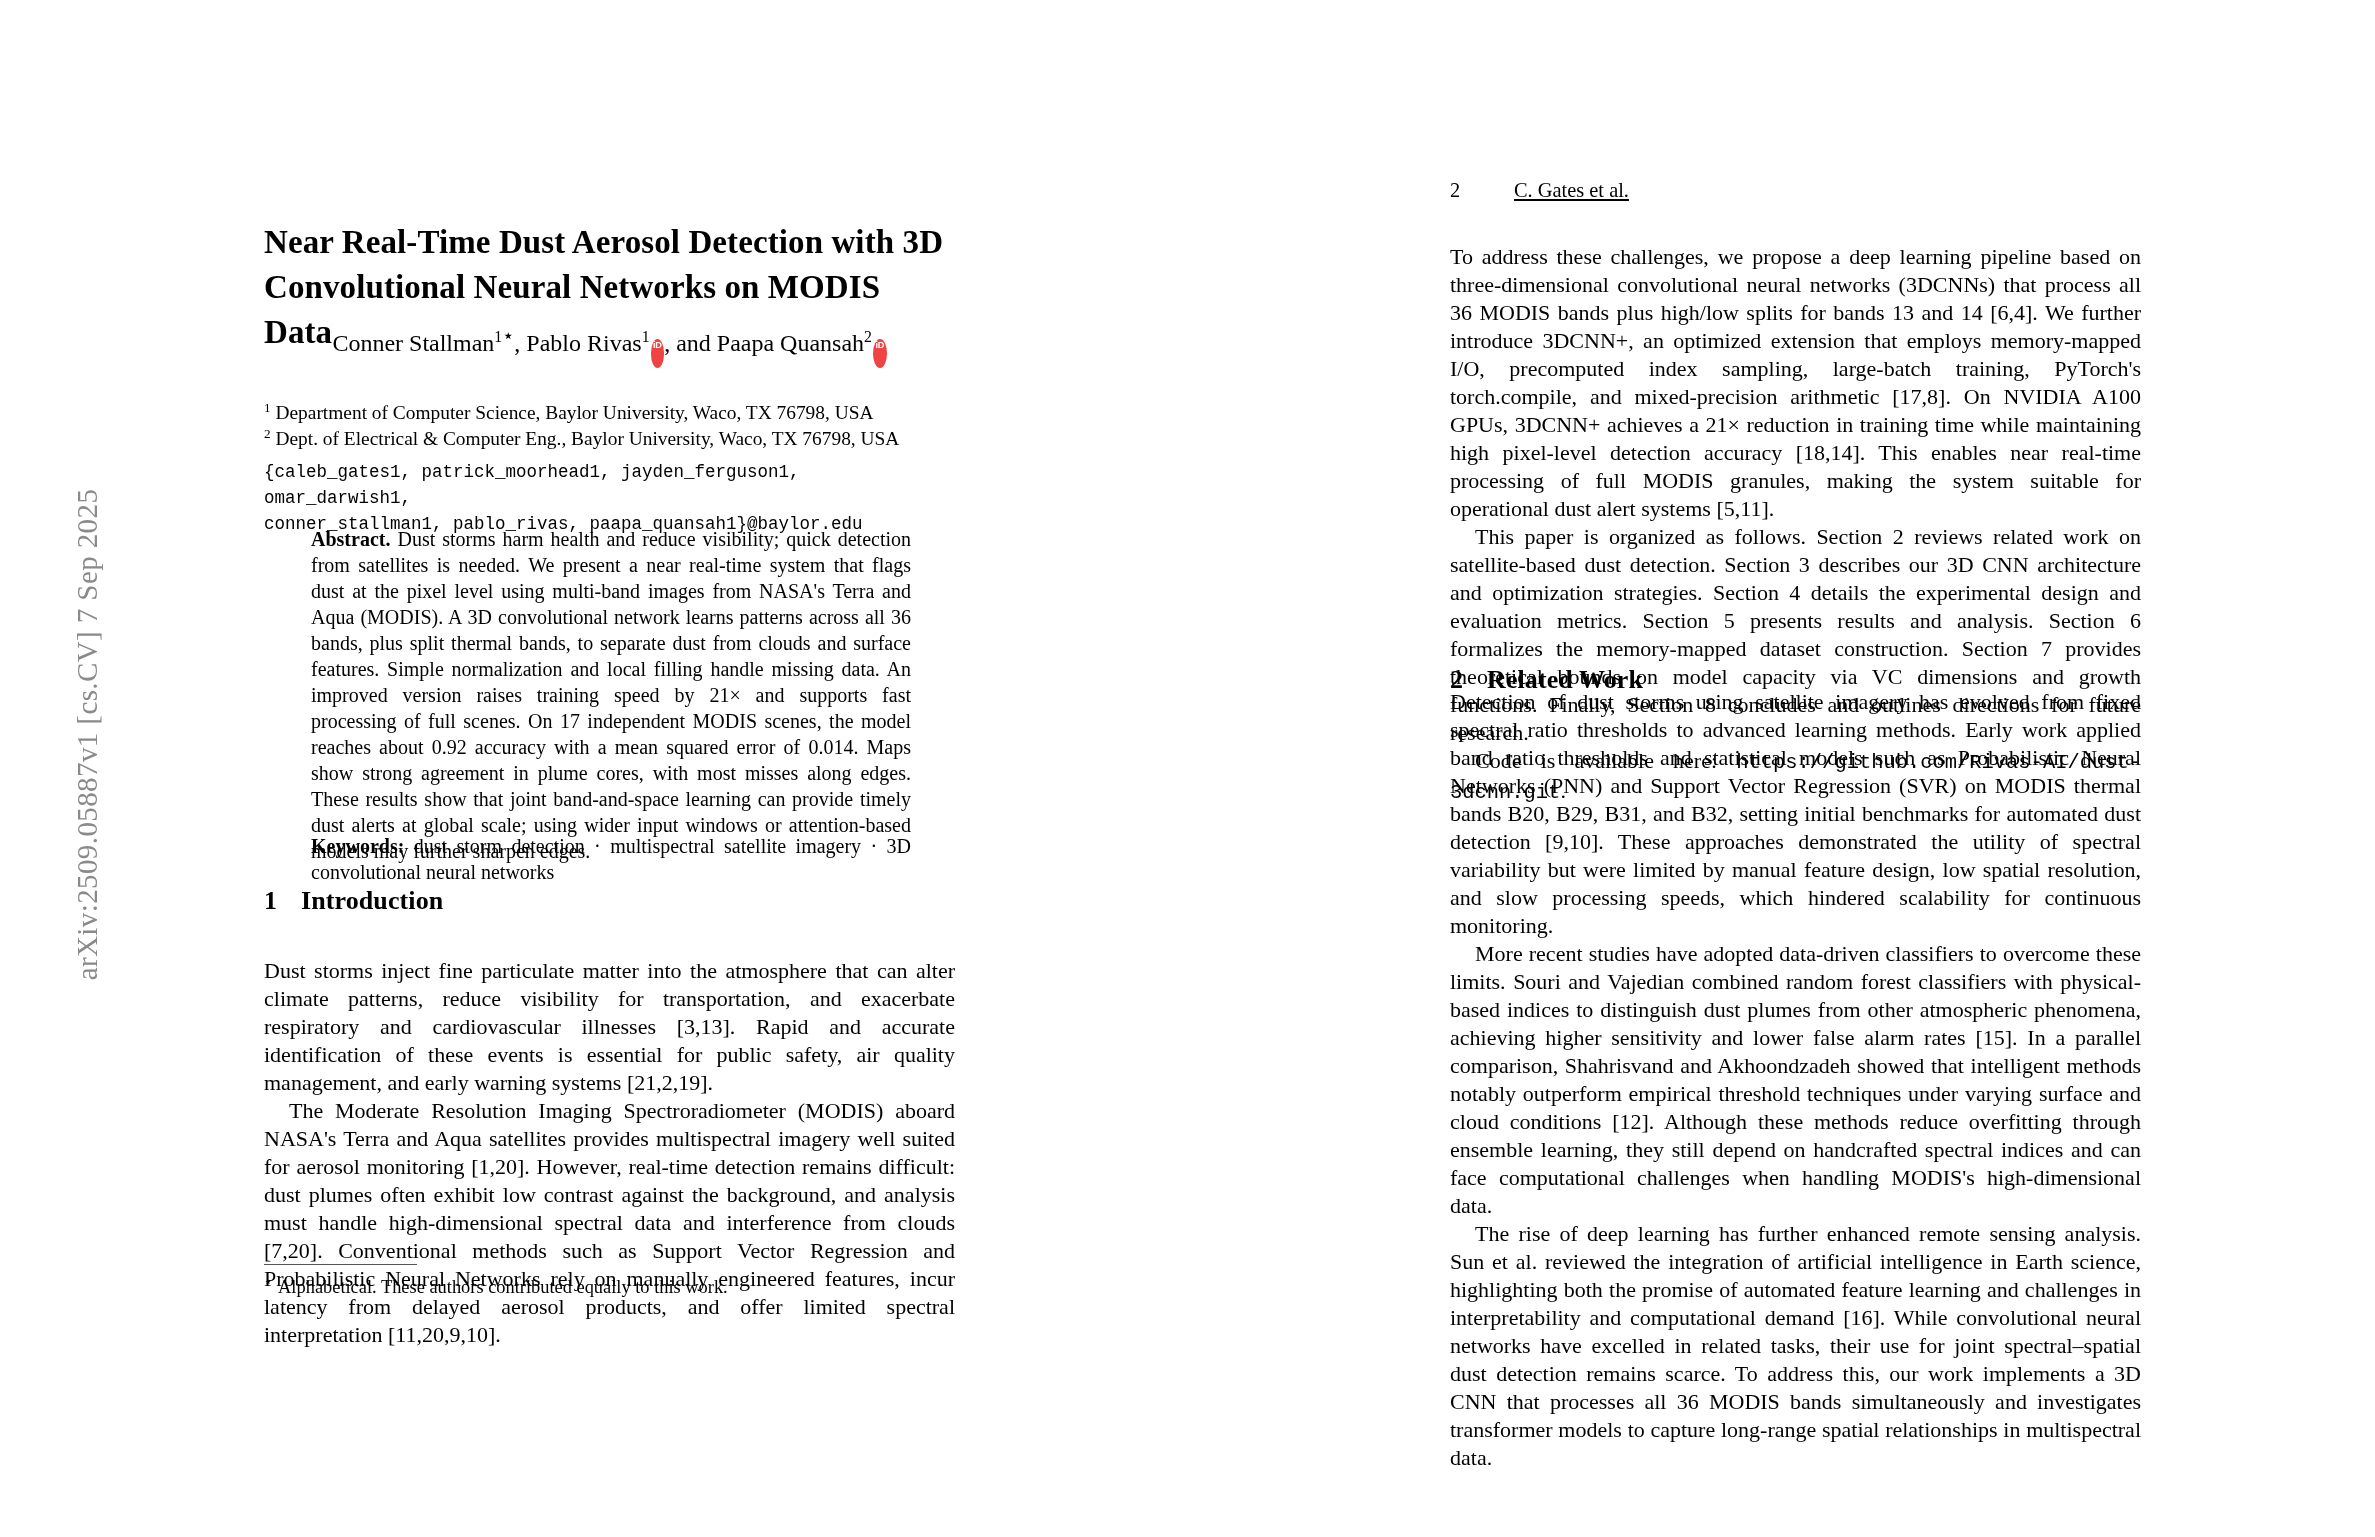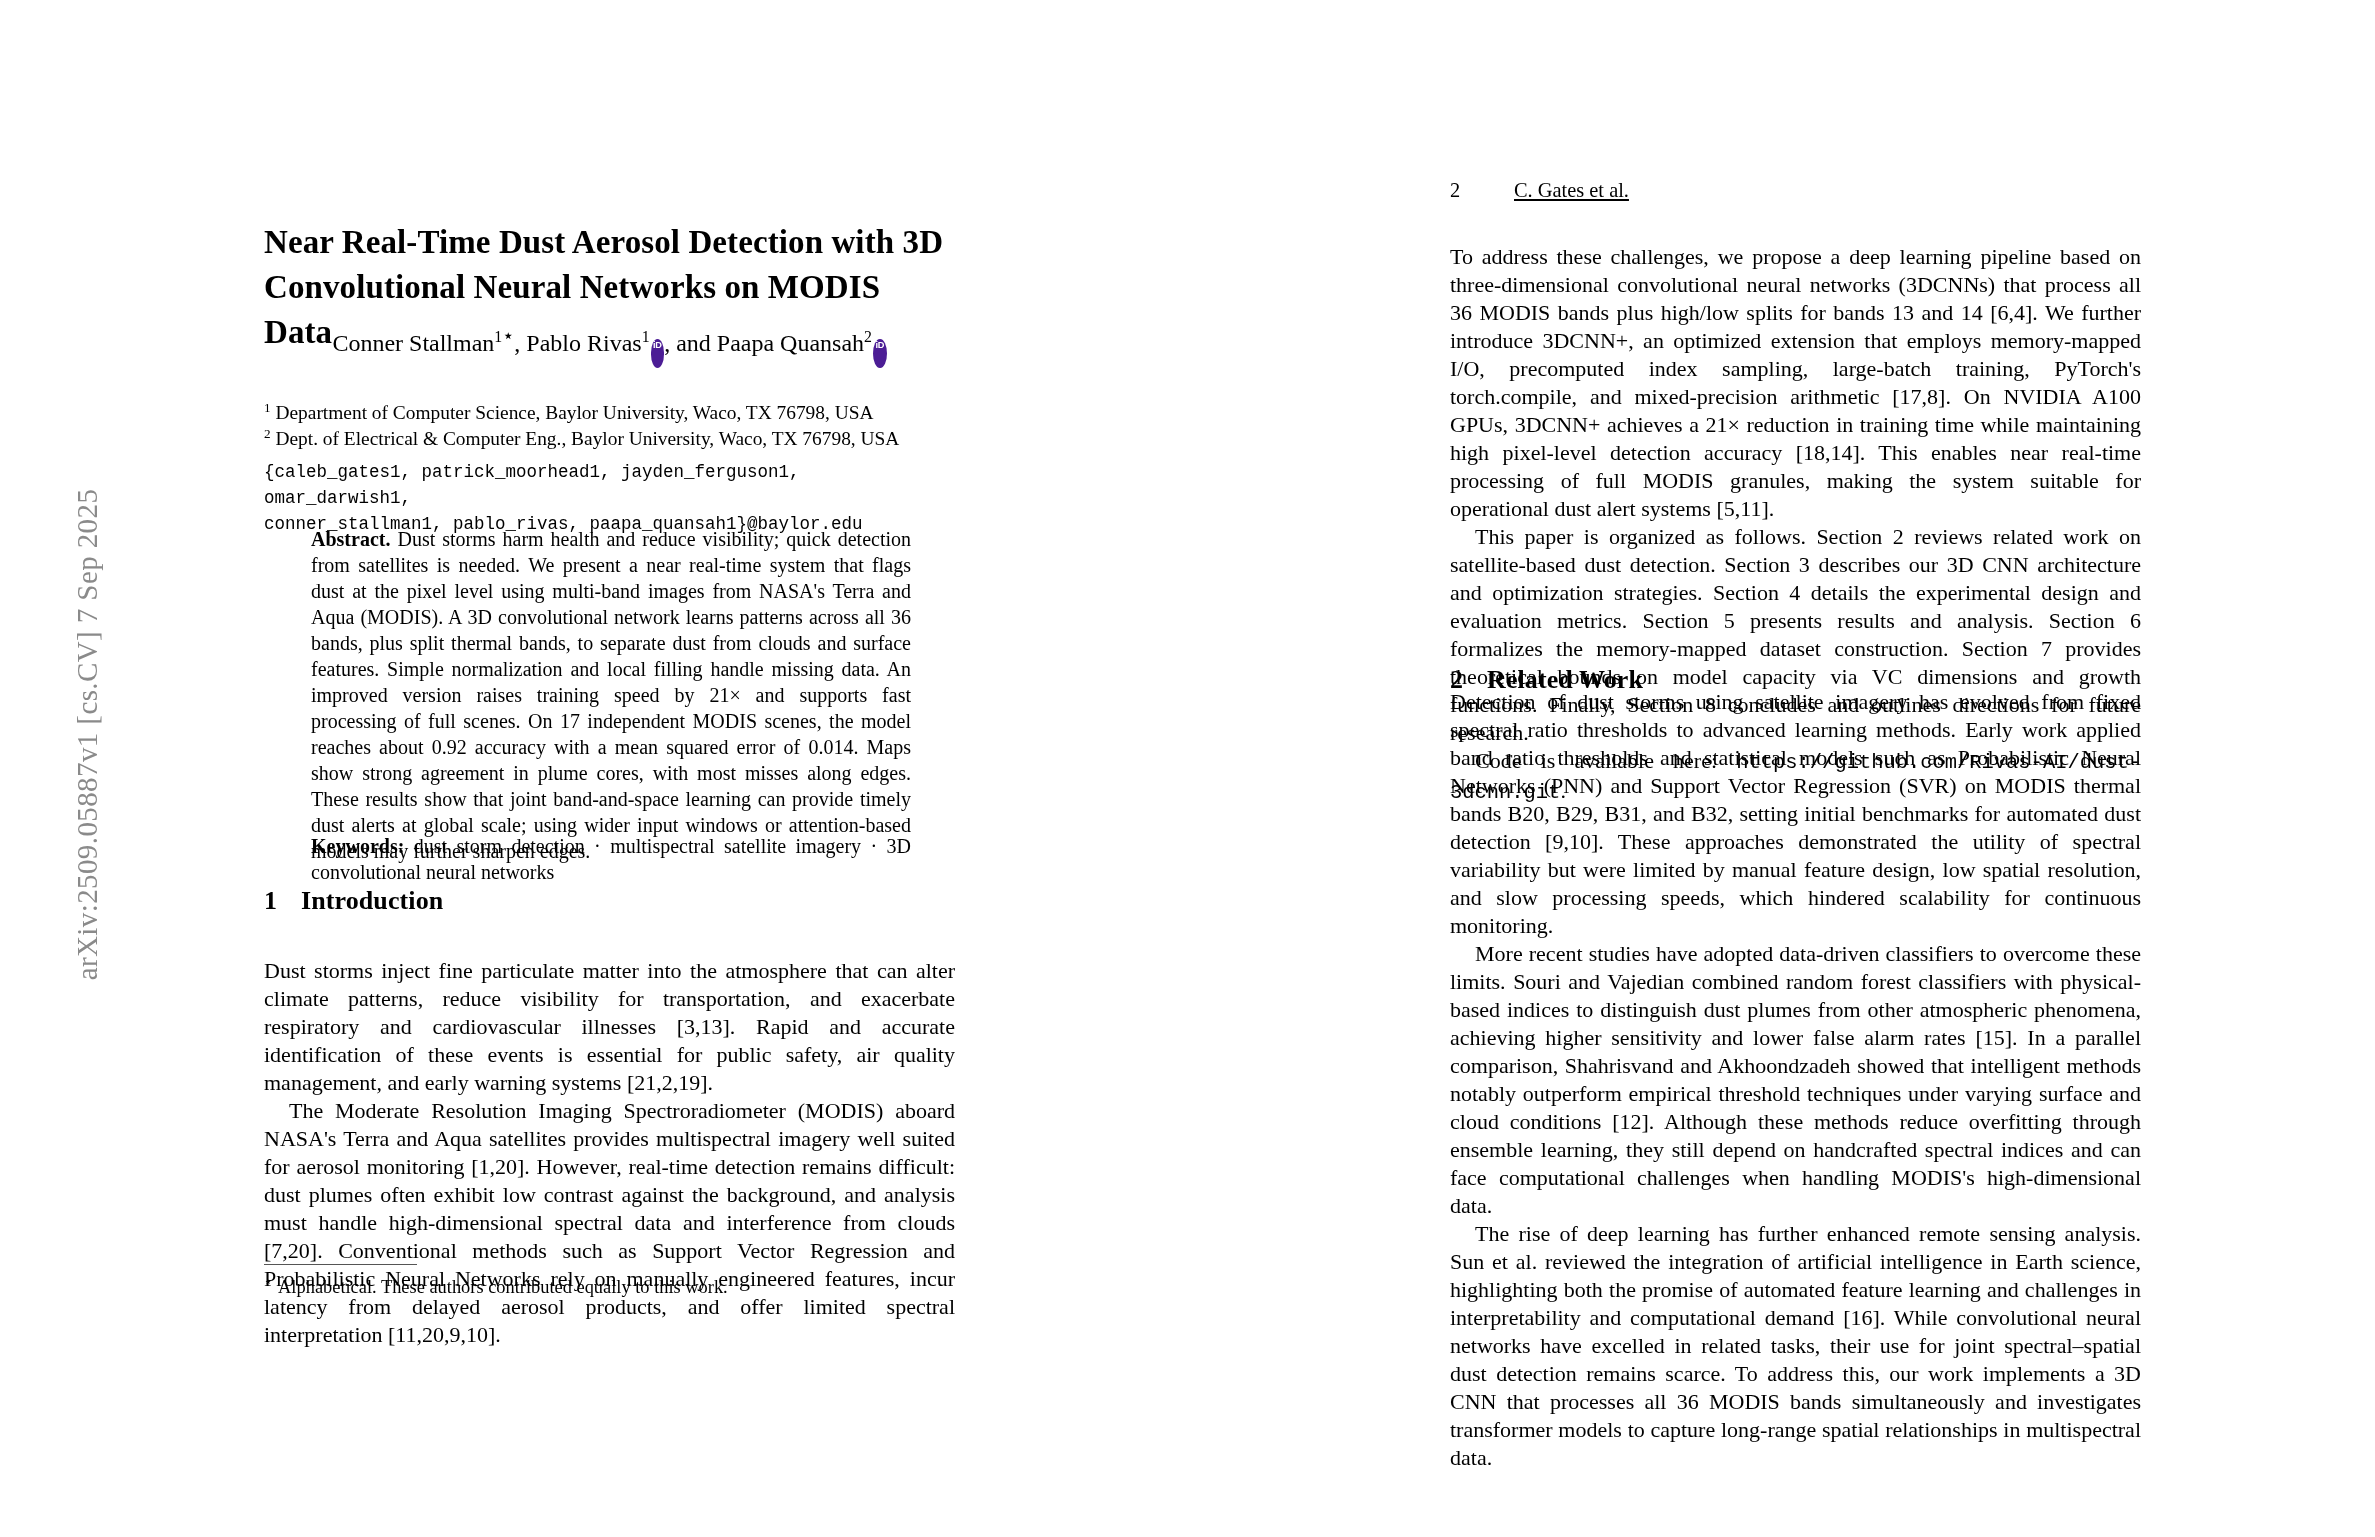--- a/index.html
+++ b/index.html
@@ -82,21 +82,21 @@
     font-size: 0.66em;
     vertical-align: super;
     line-height: 0;
   }
   .star { font-size: 0.8em; vertical-align: super; line-height: 0; }
   .orcid {
     display: inline-block;
     width: 13.6px;
     height: 29px;
     border-radius: 50%;
-    background: #4c1d95;
+    background: #ef4444;
     color: #ffffff;
     font-family: "Liberation Sans", sans-serif;
     font-size: 9.2px;
     font-weight: bold;
     line-height: 13.6px;
     text-align: center;
     vertical-align: 2.9px;
     margin-left: 1px;
     letter-spacing: -0.3px;
   }

